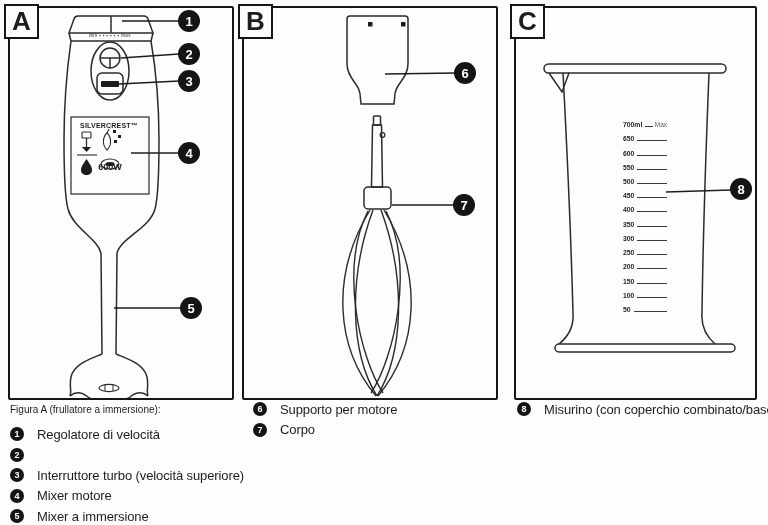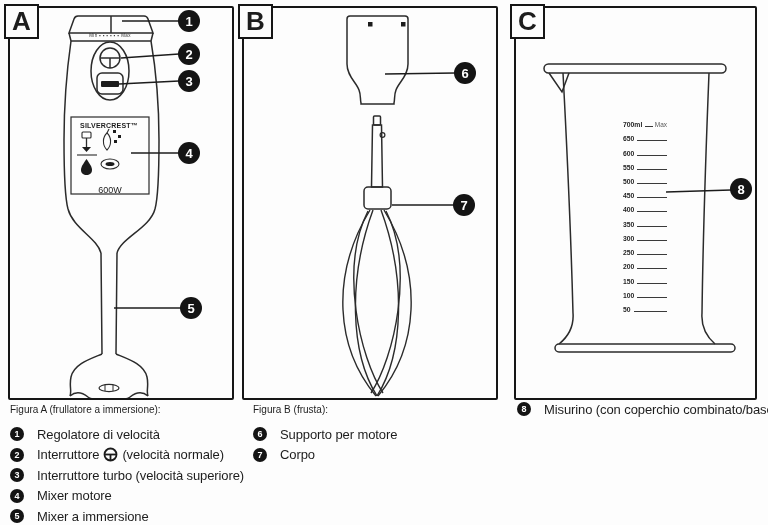--- a/index.html
+++ b/index.html
@@ -16,21 +16,21 @@
     border:2.4px solid #161616;display:flex;align-items:center;justify-content:center;
     font-size:26px;font-weight:bold;z-index:5;box-sizing:border-box;
   }
   .fig-svg{position:absolute;left:0;top:0;}
   .fig-badge{
     position:absolute;width:22px;height:22px;border-radius:50%;background:#141414;color:#fff;
     display:flex;align-items:center;justify-content:center;font-size:13px;font-weight:bold;z-index:4;
   }
   .overlay-text{position:absolute;text-align:center;white-space:nowrap;}
   .brand{left:59px;top:114px;width:80px;font-size:7px;font-weight:bold;letter-spacing:.2px;}
-  .power{left:70px;top:177px;width:60px;font-size:9px;font-weight:normal;}
+  .power{left:70px;top:154px;width:60px;font-size:9px;font-weight:bold;}
   .dial{left:56px;top:25px;width:88px;font-size:4.5px;letter-spacing:.4px;color:#333;}
   
   .scale-row{
     position:absolute;left:107px;width:44px;height:9px;display:flex;align-items:flex-end;white-space:nowrap;
   }
   .scale-row .num{font-size:6.8px;font-weight:bold;line-height:7px;}
   .scale-row .tick-line{flex:1;border-bottom:1px solid #3a3a3a;margin-left:3px;margin-bottom:1px;min-width:4px;}
   .scale-row .max{font-size:6.5px;color:#5a5a5a;line-height:7px;margin-left:2px;}
   
   .legend{position:absolute;top:402px;white-space:nowrap;}
@@ -246,46 +246,36 @@
   </div>
 
   <div class="legend legend-a">
     <div class="caption">Figura A (frullatore a immersione):</div>
     <div class="legend-item">
       <span class="legend-badge">1</span>
       <span class="itxt">Regolatore di velocità</span>
     </div>
     <div class="legend-item">
       <span class="legend-badge">2</span>
-      <span class="itxt">
-        <span>Interruttore</span>
-        <svg class="inline-icon" width="15" height="15" viewBox="0 0 15 15">
-          <circle cx="7.5" cy="7.5" r="6" fill="none" stroke="#1c1c1c" stroke-width="1.8"></circle>
-          <line x1="1.5" y1="7.5" x2="13.5" y2="7.5" stroke="#1c1c1c" stroke-width="1.8"></line>
-          <line x1="7.5" y1="7.5" x2="7.5" y2="13.5" stroke="#1c1c1c" stroke-width="1.8"></line>
-        </svg>
-        <span>(velocità normale)</span>
-      </span>
     </div>
     <div class="legend-item">
       <span class="legend-badge">3</span>
       <span class="itxt">Interruttore turbo (velocità superiore)</span>
     </div>
     <div class="legend-item">
       <span class="legend-badge">4</span>
       <span class="itxt">Mixer motore</span>
     </div>
     <div class="legend-item">
       <span class="legend-badge">5</span>
       <span class="itxt">Mixer a immersione</span>
     </div>
   </div>
 
   <div class="legend legend-b">
-    <div class="caption">Figura B (frusta):</div>
     <div class="legend-item">
       <span class="legend-badge">6</span>
       <span class="itxt">Supporto per motore</span>
     </div>
     <div class="legend-item">
       <span class="legend-badge">7</span>
       <span class="itxt">Corpo</span>
     </div>
   </div>
 

